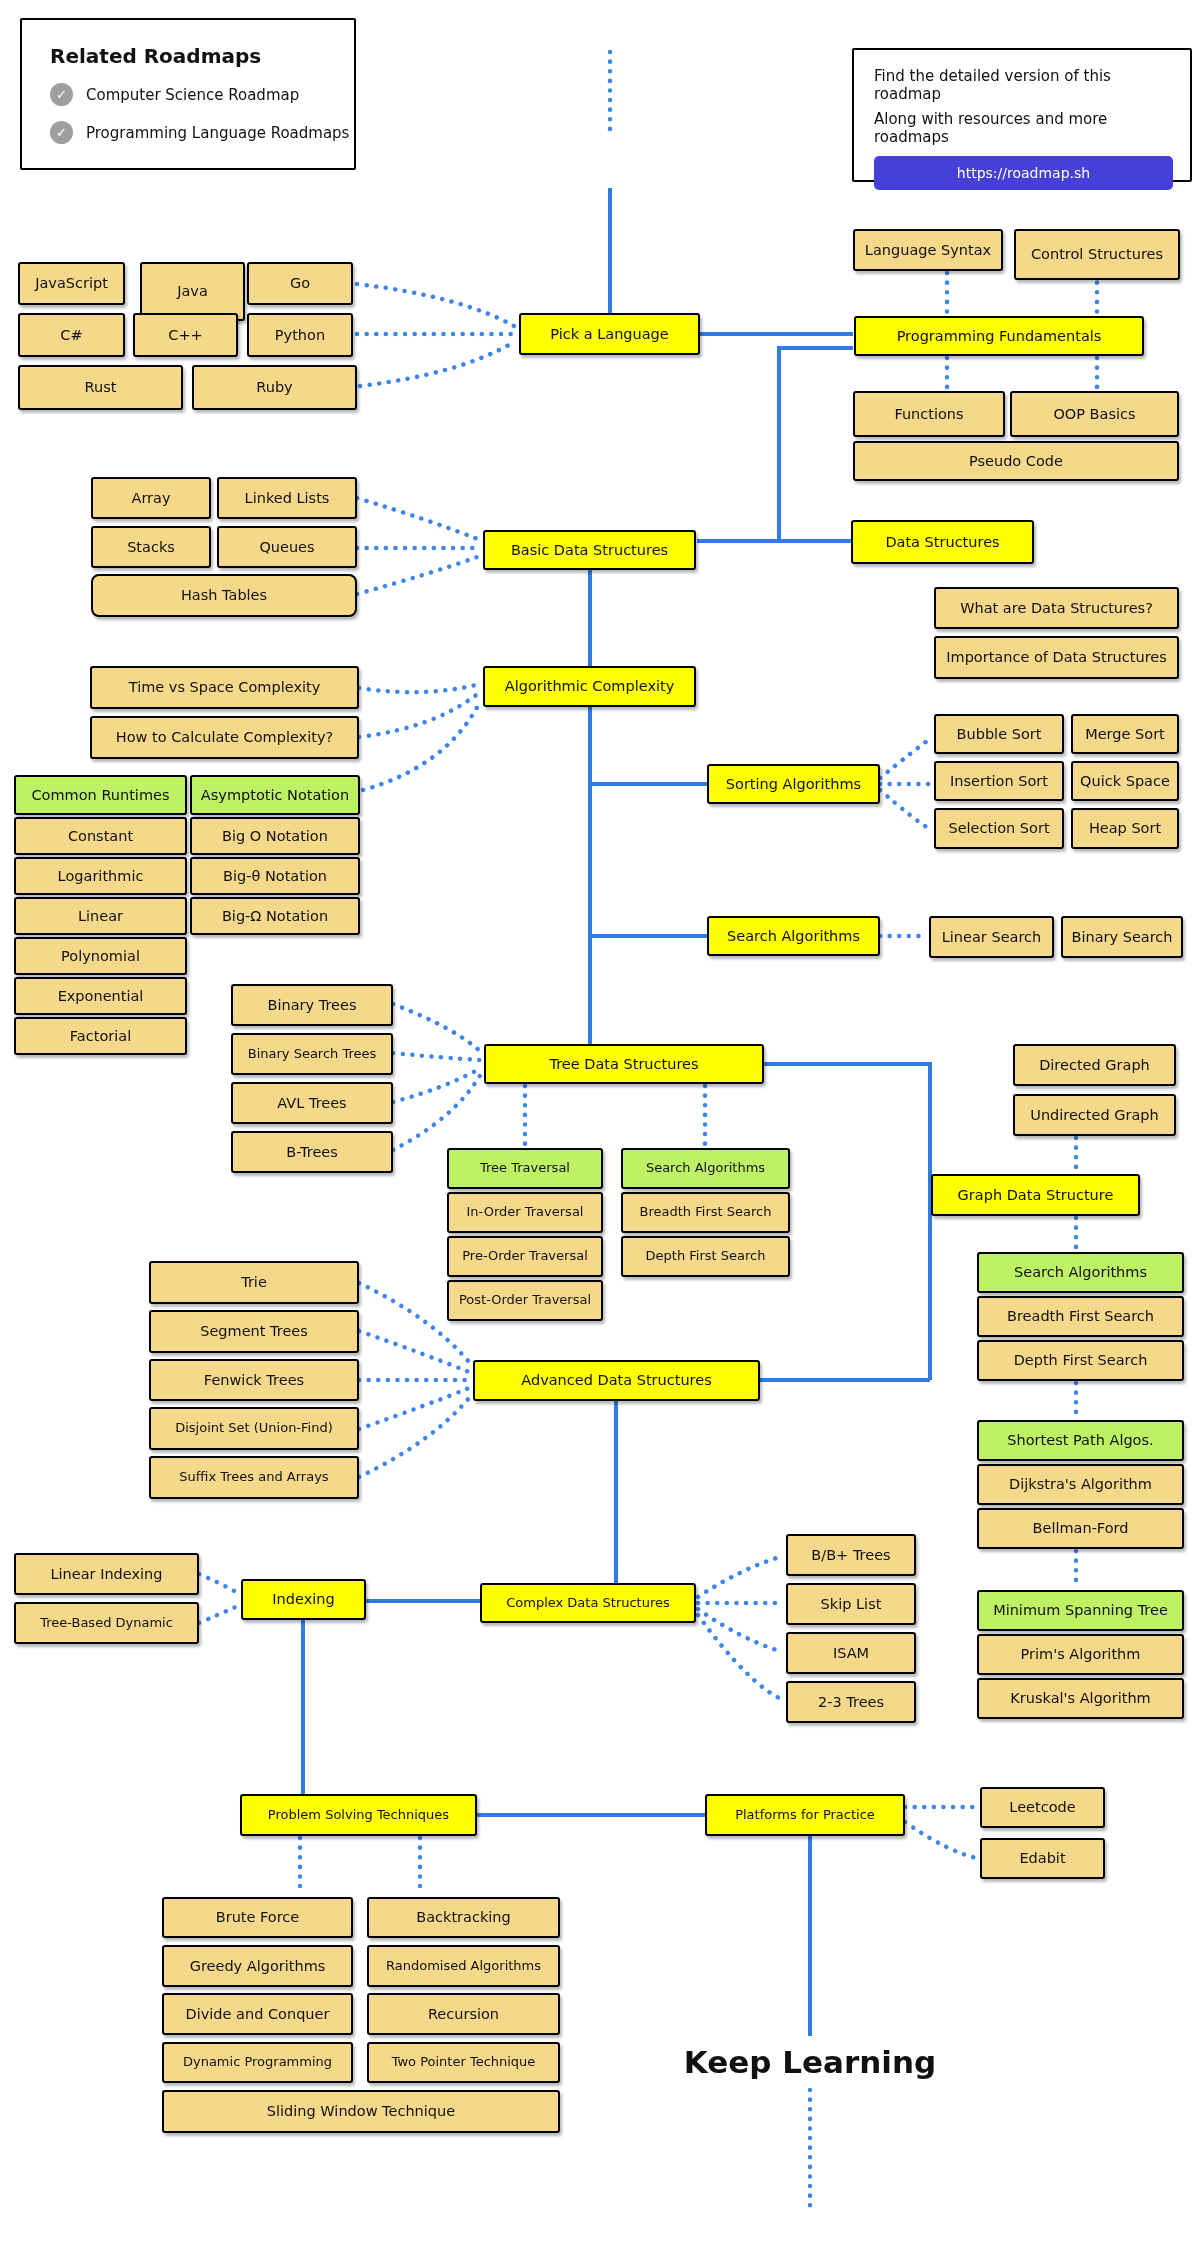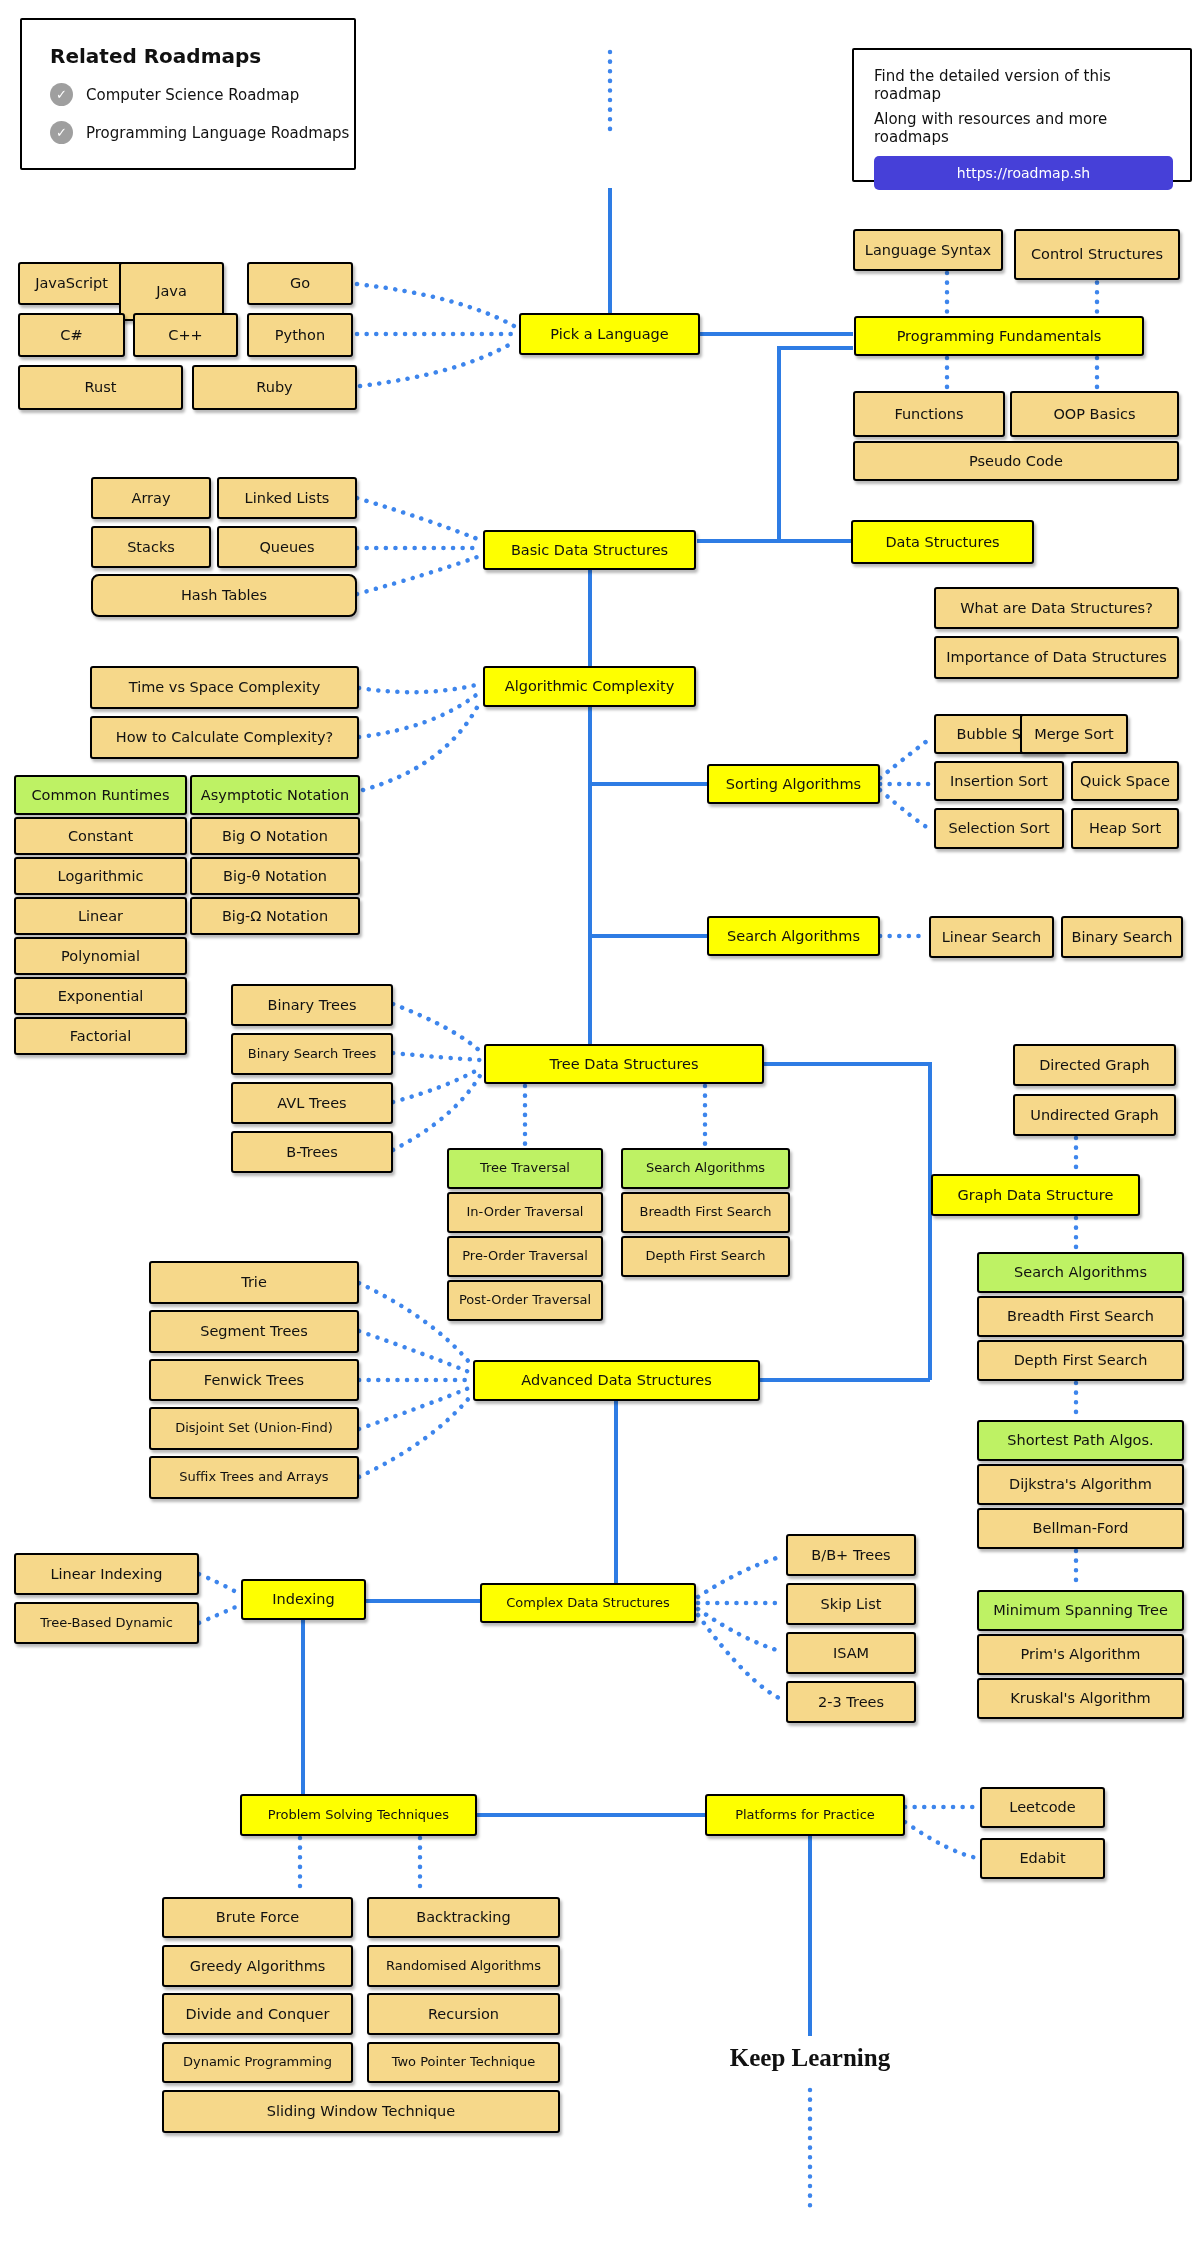--- a/index.html
+++ b/index.html
@@ -11,21 +11,21 @@
   .n{position:absolute;z-index:2;display:flex;align-items:center;justify-content:center;text-align:center;
      border:2px solid #000;border-radius:3px;background:#fff;box-sizing:border-box;
      font-size:14.5px;font-weight:500;line-height:1.12;padding:2px 6px;
      box-shadow:2px 3px 3px rgba(0,0,0,0.28);}
   .topic{background:var(--topic,#feff00);}
   .sub{background:var(--subtopic,#f6d88a);}
   .head{background:#bef264;}
   .sm{font-size:13px;}
   .free{position:absolute;z-index:2;text-align:center;font-weight:600;}
   .page-title{font-size:28px;}
-  .footer-title{font-size:25px;font-family:Liberation Serif, serif;}
+  .footer-title{font-size:31px;}
   .panel{position:absolute;z-index:2;border:2px solid #000;border-radius:2px;background:#fff;box-sizing:border-box;}
   .panel h2{margin:0;font-size:20px;font-weight:700;}
   .rr-item{display:flex;align-items:center;margin-top:15px;font-size:15px;font-weight:500;cursor:default;}
   .check{width:23px;height:23px;border-radius:50%;background:#9f9f9f;color:#fff;display:inline-flex;
          align-items:center;justify-content:center;font-size:13px;margin-right:13px;flex:none;}
   .info-line{font-size:15px;font-weight:500;margin-bottom:7px;}
   .info-btn{margin-top:10px;height:34px;border-radius:5px;background:var(--button-bg,#4640d8);color:#fff;
             display:flex;align-items:center;justify-content:center;font-size:14px;font-weight:500;cursor:pointer;}
 </style>
 </head>
@@ -111,21 +111,21 @@
 
   <div class="panel" style="left:852px;top:48px;width:340px;height:134px;padding:17px 17px 0 20px;">
     <div class="info-line">Find the detailed version of this roadmap</div>
     <div class="info-line">Along with resources and more roadmaps</div>
     <div class="info-btn">https://roadmap.sh</div>
   </div>
 
   <div class="free footer-title" style="left:660px;top:2044px;width:300px;">Keep Learning</div>
 
   <div class="n sub" style="left:18px;top:262px;width:107px;height:43px;">JavaScript</div>
-  <div class="n sub" style="left:119px;top:262px;width:105px;height:59px;">Java</div>
+  <div class="n sub" style="left:140px;top:262px;width:105px;height:59px;">Java</div>
   <div class="n sub" style="left:247px;top:262px;width:106px;height:43px;">Go</div>
   <div class="n sub" style="left:18px;top:313px;width:107px;height:44px;">C#</div>
   <div class="n sub" style="left:133px;top:313px;width:105px;height:44px;">C++</div>
   <div class="n sub" style="left:247px;top:313px;width:106px;height:44px;">Python</div>
   <div class="n sub" style="left:18px;top:365px;width:165px;height:45px;">Rust</div>
   <div class="n sub" style="left:192px;top:365px;width:165px;height:45px;">Ruby</div>
 
   <div class="n topic" style="left:519px;top:313px;width:181px;height:42px;">Pick a Language</div>
   <div class="n topic" style="left:854px;top:316px;width:290px;height:40px;">Programming Fundamentals</div>
 
@@ -157,21 +157,21 @@
   <div class="n sub" style="left:14px;top:937px;width:173px;height:38px;">Polynomial</div>
   <div class="n sub" style="left:14px;top:977px;width:173px;height:38px;">Exponential</div>
   <div class="n sub" style="left:14px;top:1017px;width:173px;height:38px;">Factorial</div>
   <div class="n head" style="left:190px;top:775px;width:170px;height:40px;">Asymptotic Notation</div>
   <div class="n sub" style="left:190px;top:817px;width:170px;height:38px;">Big O Notation</div>
   <div class="n sub" style="left:190px;top:857px;width:170px;height:38px;">Big-θ Notation</div>
   <div class="n sub" style="left:190px;top:897px;width:170px;height:38px;">Big-Ω Notation</div>
 
   <div class="n topic" style="left:707px;top:764px;width:173px;height:40px;">Sorting Algorithms</div>
   <div class="n sub" style="left:934px;top:714px;width:130px;height:40px;">Bubble Sort</div>
-  <div class="n sub" style="left:1020px;top:714px;width:108px;height:40px;">Merge Sort</div>
+  <div class="n sub" style="left:1071px;top:714px;width:108px;height:40px;">Merge Sort</div>
   <div class="n sub" style="left:934px;top:761px;width:130px;height:40px;">Insertion Sort</div>
   <div class="n sub" style="left:1071px;top:761px;width:108px;height:40px;">Quick Space</div>
   <div class="n sub" style="left:934px;top:808px;width:130px;height:41px;">Selection Sort</div>
   <div class="n sub" style="left:1071px;top:808px;width:108px;height:41px;">Heap Sort</div>
 
   <div class="n topic" style="left:707px;top:916px;width:173px;height:40px;">Search Algorithms</div>
   <div class="n sub" style="left:929px;top:916px;width:125px;height:42px;">Linear Search</div>
   <div class="n sub" style="left:1061px;top:916px;width:122px;height:42px;">Binary Search</div>
 
   <div class="n sub" style="left:231px;top:984px;width:162px;height:42px;">Binary Trees</div>

